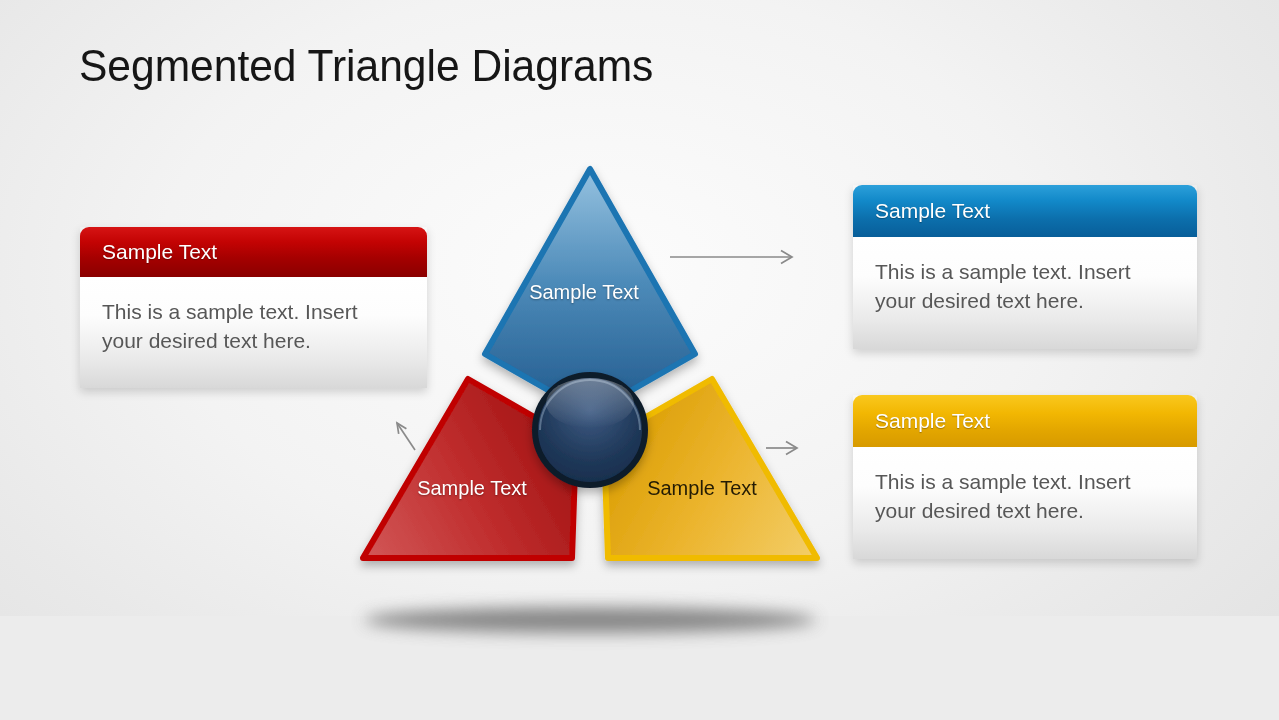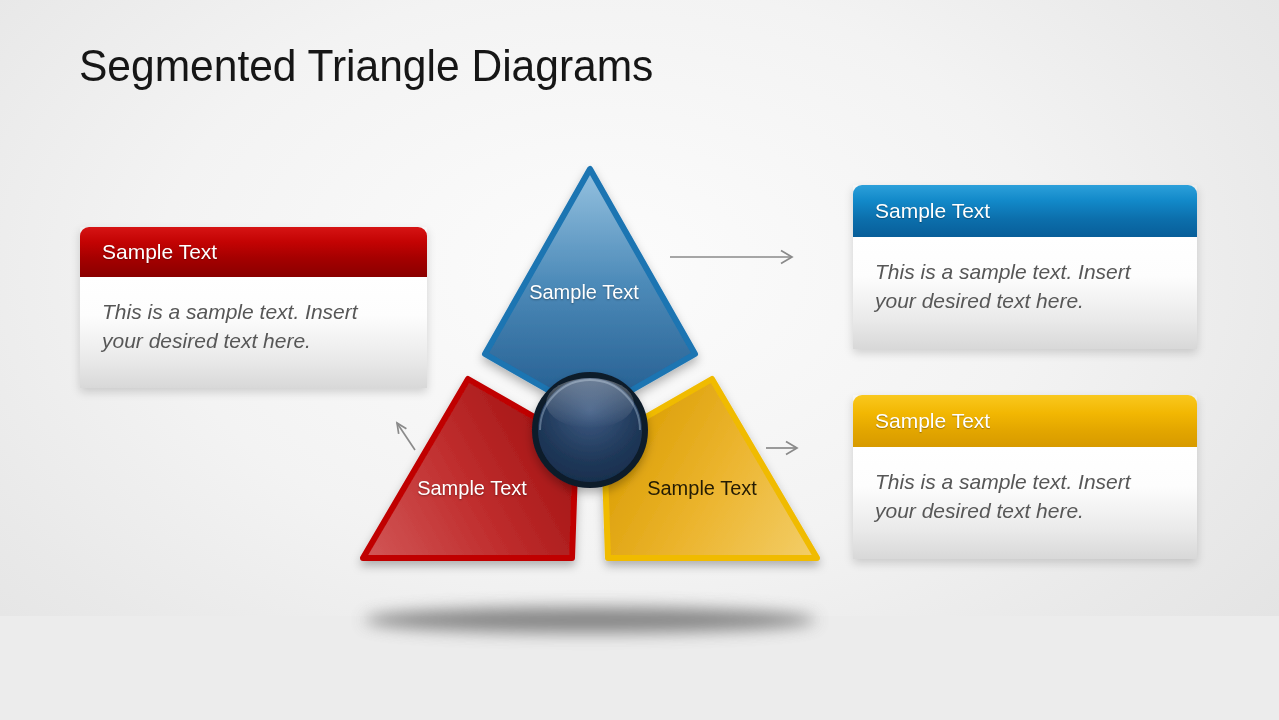--- a/index.html
+++ b/index.html
@@ -38,21 +38,21 @@
     display:flex;align-items:center;padding:0 22px;box-sizing:border-box;
     color:#fff;font-size:21px;
     text-shadow:0 1px 1px rgba(0,0,0,0.3);
   }
   .callout-left .callout-header{height:50px;background:linear-gradient(180deg,#D61414 0%,#C30303 30%,#A50000 62%,#8A0000 100%);}
   .callout-tr .callout-header{background:linear-gradient(180deg,#2CA0DA 0%,#1289C9 30%,#0C6FAC 65%,#085E99 100%);}
   .callout-br .callout-header{background:linear-gradient(180deg,#F9C81E 0%,#F2B702 35%,#E2A500 70%,#D79A00 100%);}
   .callout-body{
     height:112px;box-sizing:border-box;padding:20px 24px 0 22px;
     background:linear-gradient(180deg,#FFFFFF 0%,#FDFDFD 35%,#E9E9E9 75%,#D8D8D8 100%);
-    font-size:21px;line-height:29px;color:#575757;font-style:italic;
+    font-size:21px;line-height:29px;color:#575757;
   }
   .callout-left .callout-body{height:111px;}
 </style>
 </head>
 <body>
 
 <div class="slide">
 
   <h1 class="title">Segmented Triangle Diagrams</h1>
 

